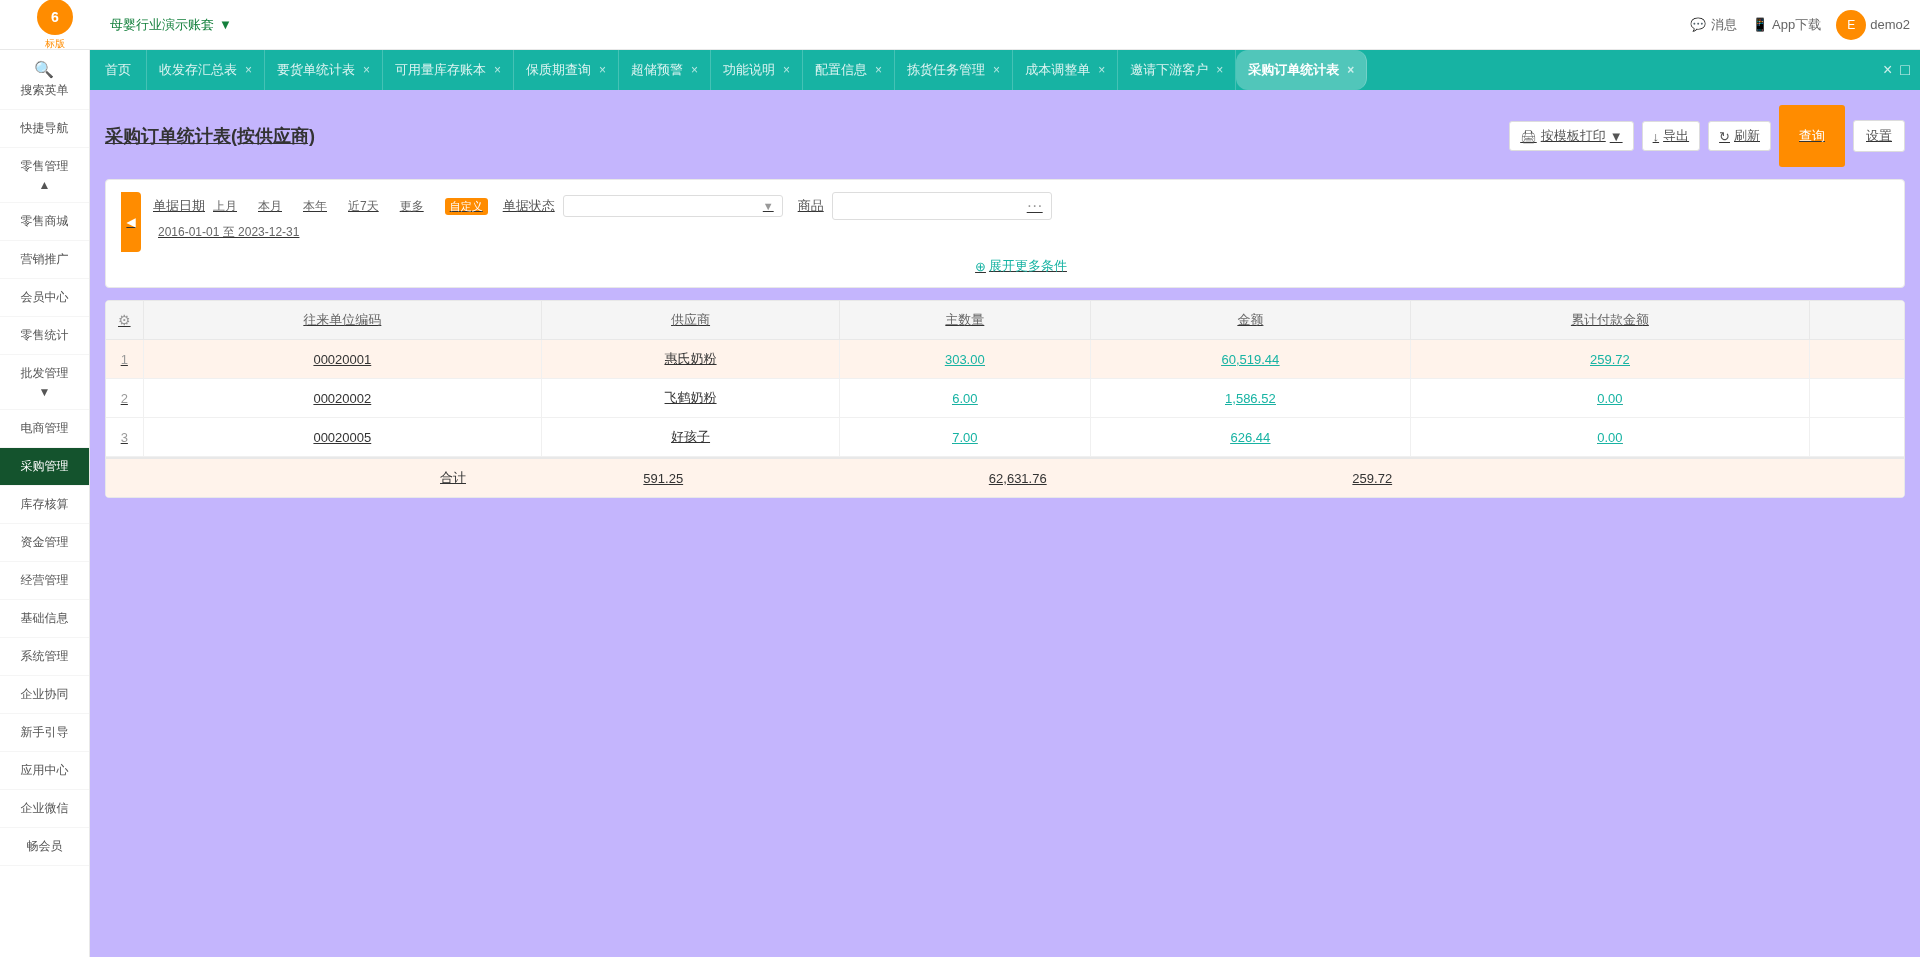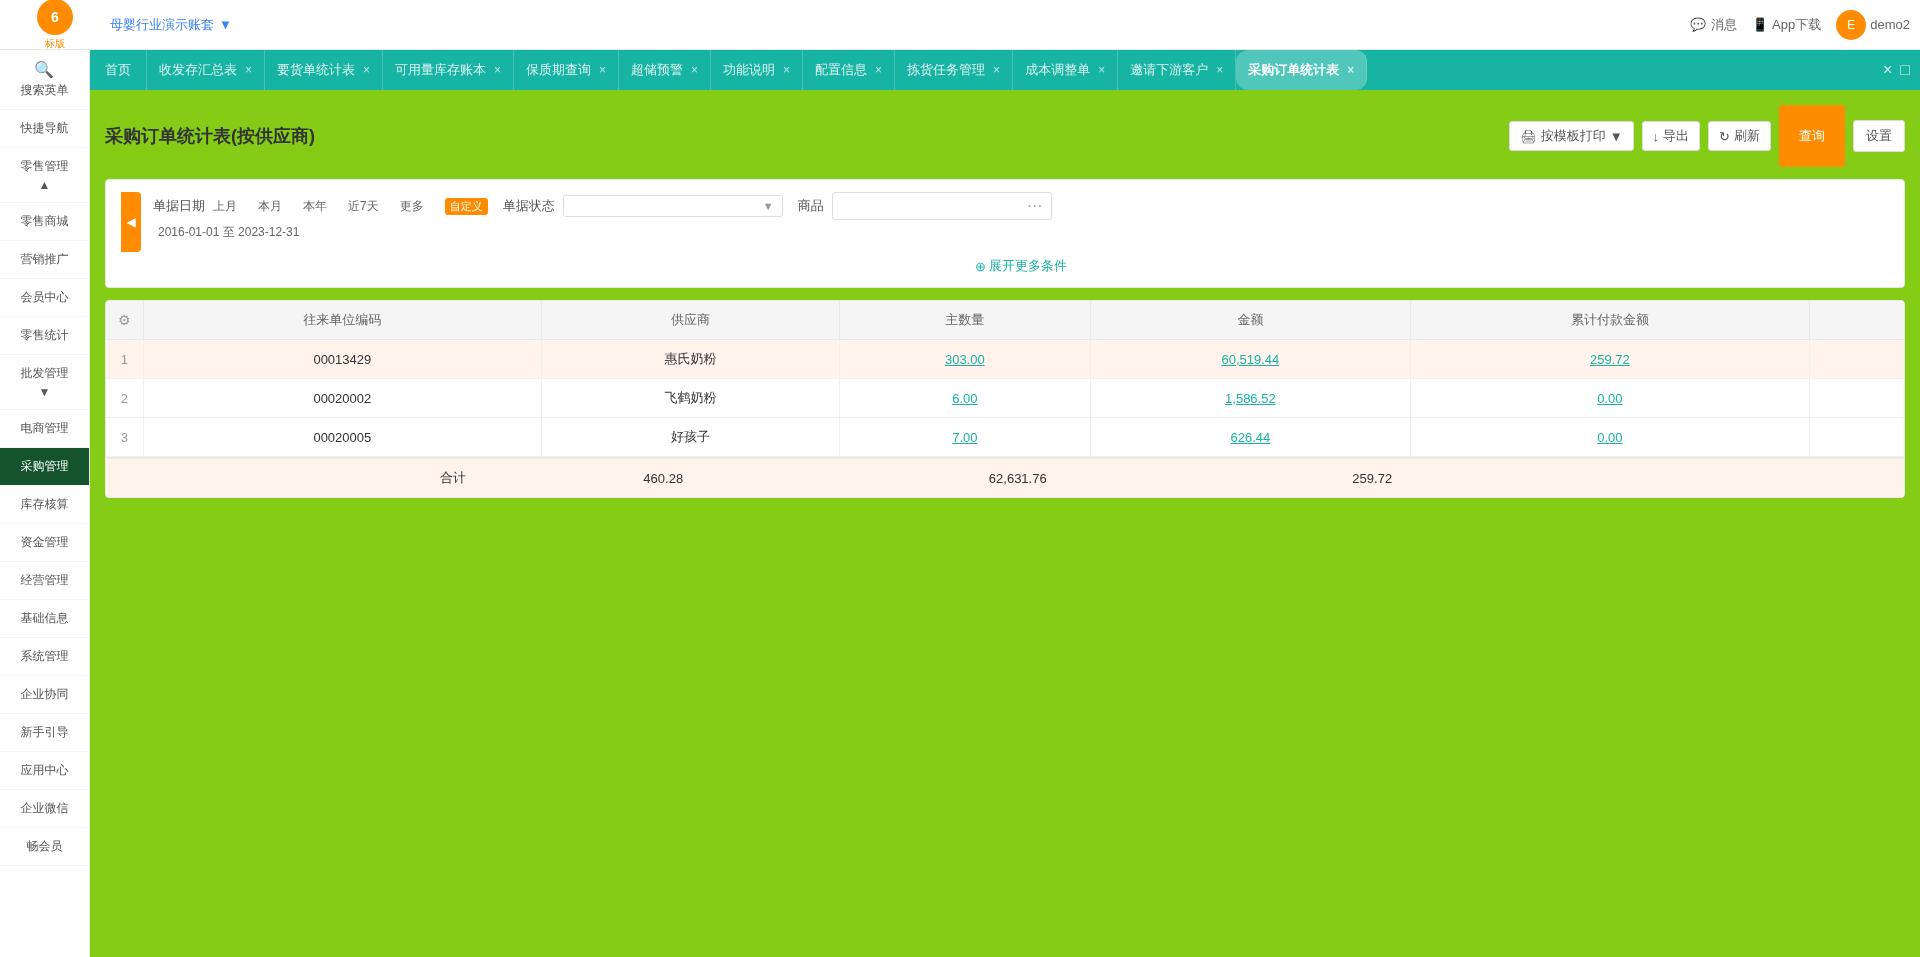--- a/index.html
+++ b/index.html
@@ -4,21 +4,21 @@
   <style>
     * { box-sizing: border-box; margin: 0; padding: 0; }
     body { font-family: 'Microsoft YaHei', Arial, sans-serif; font-size: 13px; background: #f5f5f5; color: #333; overflow: hidden; height: 957px; display: flex; flex-direction: column; }
 
     
     .top-bar { height: 50px; background: #fff; display: flex; align-items: center; border-bottom: 1px solid #e8e8e8; padding: 0 10px; flex-shrink: 0; }
     .logo-area { width: 90px; display: flex; flex-direction: column; align-items: center; justify-content: center; }
     .logo-icon { width: 36px; height: 36px; background: #ff8c00; border-radius: 50%; display: flex; align-items: center; justify-content: center; color: white; font-size: 14px; font-weight: bold; }
     .logo-text { font-size: 10px; color: #ff8c00; margin-top: 2px; }
     .workspace-selector { display: flex; align-items: center; gap: 5px; color: #666; font-size: 13px; cursor: pointer; margin-left: 10px; }
-    .workspace-selector span { color: #3b82f6; }
+    .workspace-selector span { color: #15803d; }
     .top-right { margin-left: auto; display: flex; align-items: center; gap: 15px; }
     .top-right-item { display: flex; align-items: center; gap: 4px; color: #666; font-size: 13px; cursor: pointer; }
     .avatar { width: 30px; height: 30px; border-radius: 50%; background: #ff8c00; display: flex; align-items: center; justify-content: center; color: white; font-size: 12px; }
 
     
     .main-layout { display: flex; flex: 1; overflow: hidden; }
 
     
     .sidebar { width: 90px; background: #fff; border-right: 1px solid #e8e8e8; display: flex; flex-direction: column; overflow-y: auto; flex-shrink: 0; }
     .sidebar-item { padding: 10px 5px; text-align: center; cursor: pointer; font-size: 12px; color: #555; display: flex; flex-direction: column; align-items: center; gap: 3px; border-bottom: 1px solid #f5f5f5; }
@@ -31,21 +31,21 @@
     
     .nav-tabs { height: 40px; background: #17b3a3; display: flex; align-items: center; flex-shrink: 0; overflow-x: auto; }
     .nav-tab { padding: 0 12px; height: 40px; display: flex; align-items: center; gap: 5px; color: rgba(255,255,255,0.85); font-size: 13px; cursor: pointer; white-space: nowrap; border-right: 1px solid rgba(255,255,255,0.2); flex-shrink: 0; }
     .nav-tab.active { background: rgba(255,255,255,0.25); color: #fff; font-weight: bold; border-radius: 12px; }
     .nav-tab .close-btn { font-size: 12px; color: rgba(255,255,255,0.7); margin-left: 3px; }
     .nav-tab.home { padding: 4px 15px; }
     .nav-tabs-right { margin-left: auto; display: flex; align-items: center; gap: 8px; padding-right: 10px; flex-shrink: 0; }
     .nav-tabs-right-btn { color: rgba(255,255,255,0.8); font-size: 16px; cursor: pointer; }
 
     
-    .page-content { flex: 1; background: #84cc16; overflow-y: auto; padding: 15px; }
+    .page-content { flex: 1; background: #c4b5fd; overflow-y: auto; padding: 15px; text-decoration: underline; }
 
     
     .page-header { display: flex; align-items: center; justify-content: space-between; margin-bottom: 12px; }
     .page-title { font-size: 18px; font-weight: bold; color: #333; }
     .page-actions { display: flex; align-items: center; gap: 8px; }
     .btn-print { display: flex; align-items: center; gap: 4px; border: 1px solid #ddd; background: #fff; padding: 5px 10px; border-radius: 3px; font-size: 13px; color: #555; cursor: pointer; }
     .btn-export { display: flex; align-items: center; gap: 4px; border: 1px solid #ddd; background: #fff; padding: 5px 10px; border-radius: 3px; font-size: 13px; color: #555; cursor: pointer; }
     .btn-refresh { display: flex; align-items: center; gap: 4px; border: 1px solid #ddd; background: #fff; padding: 5px 10px; border-radius: 3px; font-size: 13px; color: #555; cursor: pointer; }
     .btn-query { background: #ff8c00; color: #fff; border: none; padding: 22px 20px; border-radius: 3px; font-size: 13px; cursor: pointer; }
     .btn-settings { background: #fff; color: #555; border: 1px solid #ddd; padding: 6px 12px; border-radius: 3px; font-size: 13px; cursor: pointer; }
@@ -323,21 +323,21 @@
               <th>供应商</th>
               <th>主数量</th>
               <th>金额</th>
               <th>累计付款金额</th>
               <th></th>
             </tr>
           </thead>
           <tbody id="table-body">
           <tr class="row-highlight">
     <td><span class="row-num">1</span></td>
-    <td>00013429</td>
+    <td>00020001</td>
     <td>惠氏奶粉</td>
     <td><a href="#">303.00</a></td>
     <td><a href="#">60,519.44</a></td>
     <td><a href="#">259.72</a></td>
     <td></td>
   </tr>
               <tr>
     <td><span class="row-num">2</span></td>
     <td>00020002</td>
     <td>飞鹤奶粉</td>
@@ -353,21 +353,21 @@
     <td><a href="#">7.00</a></td>
     <td><a href="#">626.44</a></td>
     <td><a href="#">0.00</a></td>
     <td></td>
   </tr>
             </tbody>
         </table>
 
         <div class="table-footer">
           <div class="footer-label" style="width:380px; text-align:right; padding-right:20px;">合计</div>
-          <div class="footer-val">460.28</div>
+          <div class="footer-val">591.25</div>
           <div class="footer-val">62,631.76</div>
           <div class="footer-val">259.72</div>
           <div class="footer-val"></div>
         </div>
       </div>
     </div>
   </div>
 </div>
 
 </body></html>

